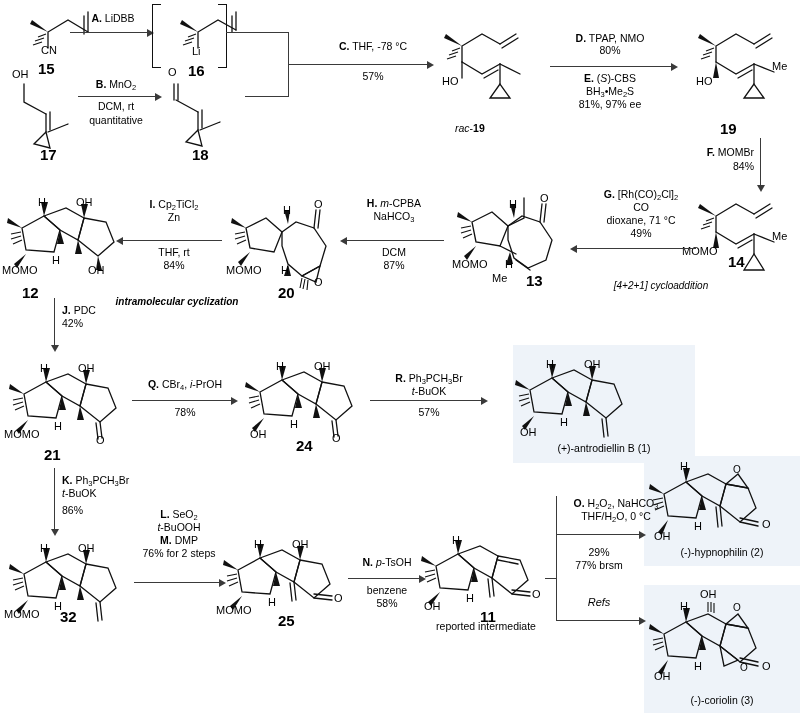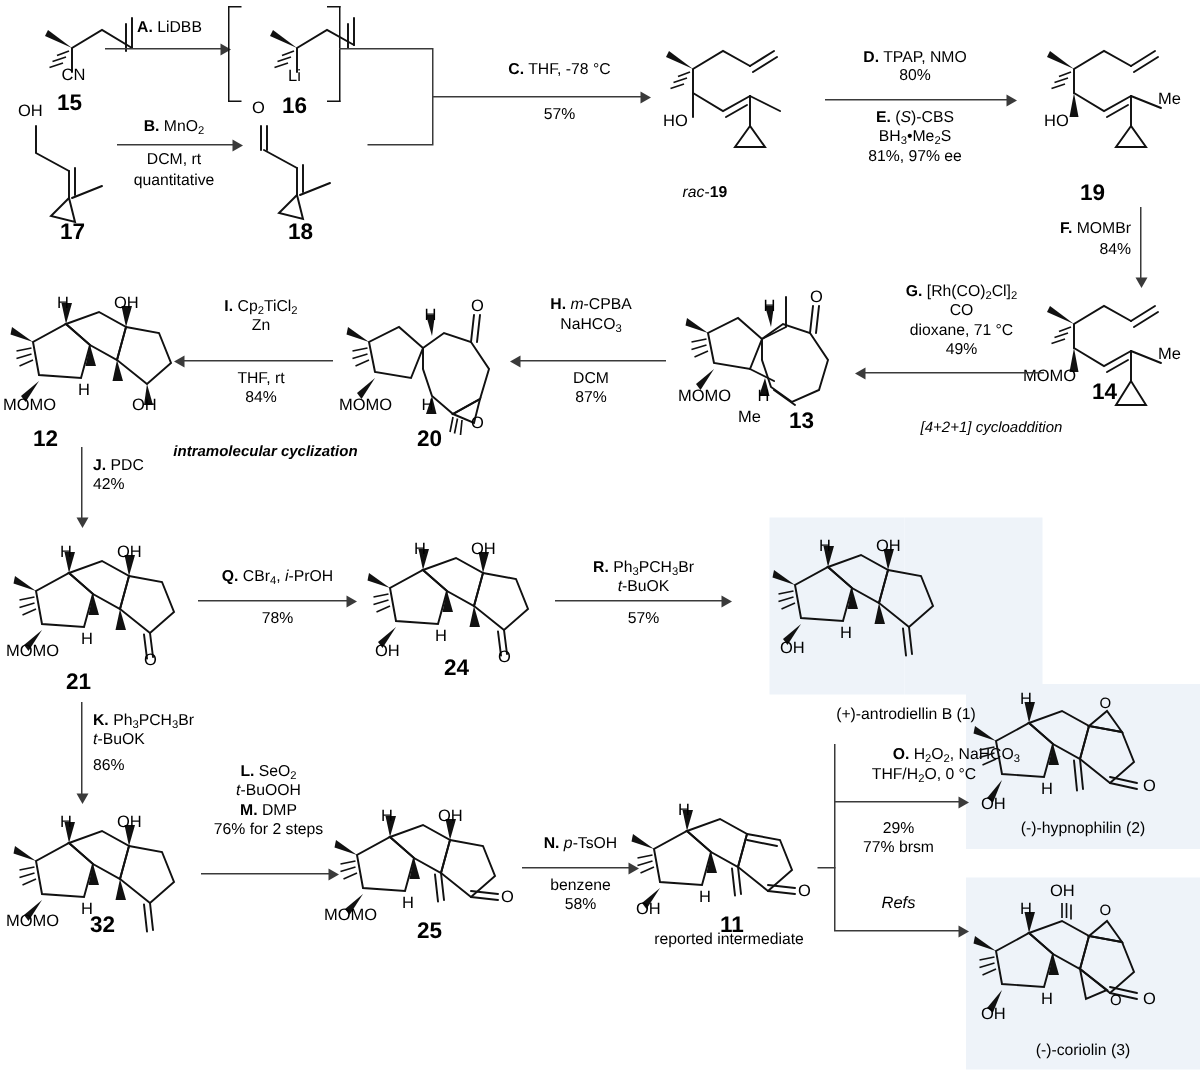--- a/index.html
+++ b/index.html
@@ -431,21 +431,21 @@
     <path class="wedge" d="M16,58 L4,68 L7,72 Z"></path>
     <path class="wedge" d="M34,20 L31,6 L38,6 Z"></path>
     <path class="wedge" d="M50,34 L47,48 L54,48 Z"></path>
     <path class="wedge" d="M74,22 L71,8 L78,8 Z"></path>
     <path class="wedge" d="M68,44 L65,58 L72,58 Z"></path>
   </svg>
   <div class="abs atom" style="left:546px;top:358px;">H</div>
   <div class="abs atom" style="left:584px;top:358px;">OH</div>
   <div class="abs atom" style="left:560px;top:416px;">H</div>
   <div class="abs atom" style="left:520px;top:426px;">OH</div>
-  <div class="abs cmpdlabel" style="left:513px;top:442px;width:182px;margin-top:28px;">(+)-antrodiellin B (1)</div>
+  <div class="abs cmpdlabel" style="left:513px;top:442px;width:182px;">(+)-antrodiellin B (1)</div>
 
   <div class="vline" style="left:54px;top:468px;height:62px;"></div>
   <div class="arrow-head ah-down" style="left:50.6px;top:529px;"></div>
   <div class="abs cond" style="left:62px;top:474px;width:92px;text-align:left;">
     <b>K.</b>
     <span> Ph<sub>3</sub>PCH<sub>3</sub>Br</span>
   </div>
   <div class="abs cond" style="left:62px;top:487px;width:60px;text-align:left;"><i>t</i>-BuOK</div>
   <div class="abs yield" style="left:62px;top:504px;width:44px;text-align:left;">86%</div>
 
@@ -543,21 +543,21 @@
   <div class="abs atom" style="left:452px;top:534px;">H</div>
   <div class="abs atom" style="left:466px;top:592px;">H</div>
   <div class="abs atom" style="left:424px;top:600px;">OH</div>
   <div class="abs atom" style="left:532px;top:588px;">O</div>
   <div class="abs cmpd" style="left:480px;top:608px;">11</div>
   <div class="abs cmpdlabel" style="left:420px;top:620px;width:132px;">reported intermediate</div>
 
   <div class="vline" style="left:556px;top:496px;height:124px;"></div>
   <div class="arrow-line" style="left:545px;top:578px;width:12px;"></div>
 
-  <div class="abs cond" style="left:552px;top:497px;width:128px;text-align:right;">
+  <div class="abs cond" style="left:552px;top:497px;width:128px;text-align:center;">
     <b>O.</b>
     <span> H<sub>2</sub>O<sub>2</sub>, NaHCO<sub>3</sub></span>
   </div>
   <div class="abs cond" style="left:552px;top:510px;width:128px;text-align:center;">THF/H<sub>2</sub>O, 0 °C</div>
   <div class="arrow-line" style="left:556px;top:534px;width:84px;"></div>
   <div class="arrow-head ah-right" style="left:639px;top:530.6px;"></div>
   <div class="abs yield" style="left:556px;top:546px;width:86px;">29%</div>
   <div class="abs yield" style="left:556px;top:559px;width:86px;">77% brsm</div>
 
   <div class="abs italbl" style="left:556px;top:596px;width:86px;font-size:11px;">Refs</div>

